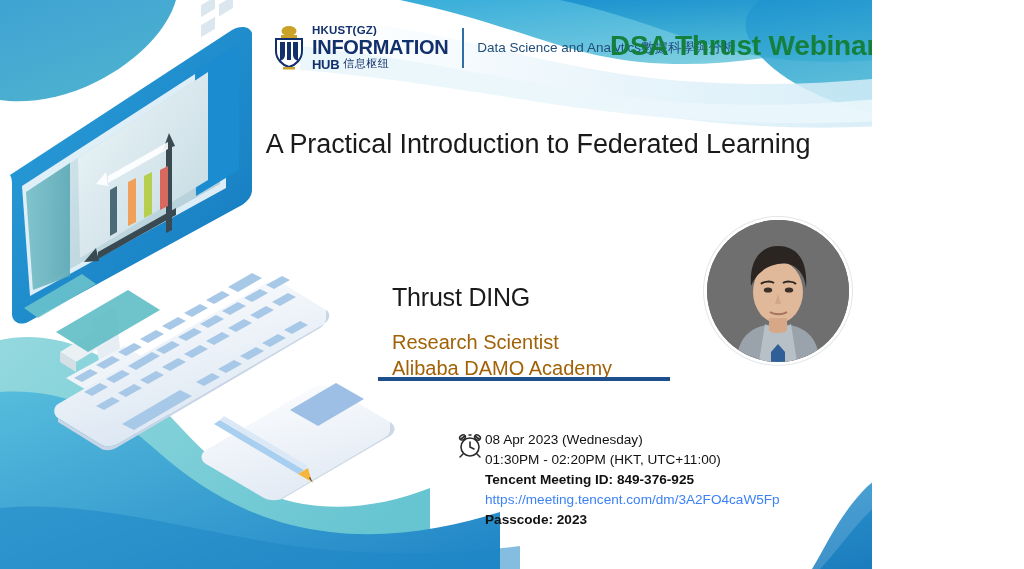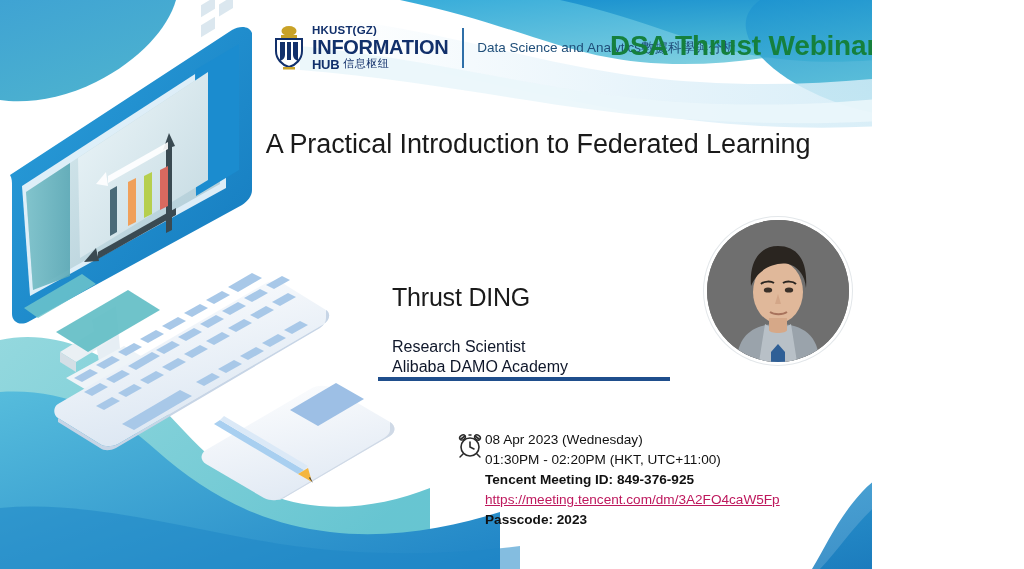--- a/index.html
+++ b/index.html
@@ -124,23 +124,23 @@
     position: absolute;
     left: 392px;
     top: 283px;
     font-size: 25px;
     color: #1a1a1a;
     letter-spacing: -0.2px;
   }
   .speaker-role {
     position: absolute;
     left: 392px;
-    top: 337px;
-    font-size: 16px;
-    color: #0f172a;
+    top: 330px;
+    font-size: 20px;
+    color: #a16207;
     line-height: 1.28;
   }
   .speaker-rule {
     position: absolute;
     left: 378px;
     top: 377px;
     width: 292px;
     height: 4px;
     background: #1f4e8c;
   }
@@ -161,22 +161,21 @@
   .details {
     position: absolute;
     left: 485px;
     top: 430px;
     font-size: 13.6px;
     color: #111111;
     line-height: 1.47;
   }
   .details .bold { font-weight: bold; }
   .details .link {
-    color: #be185d;
-    text-decoration: underline;
+    color: #3b82f6;
     display: inline-block;
   }
   .clock-icon {
     position: absolute;
     left: 456px;
     top: 431px;
     width: 28px;
     height: 28px;
   }
 </style>

